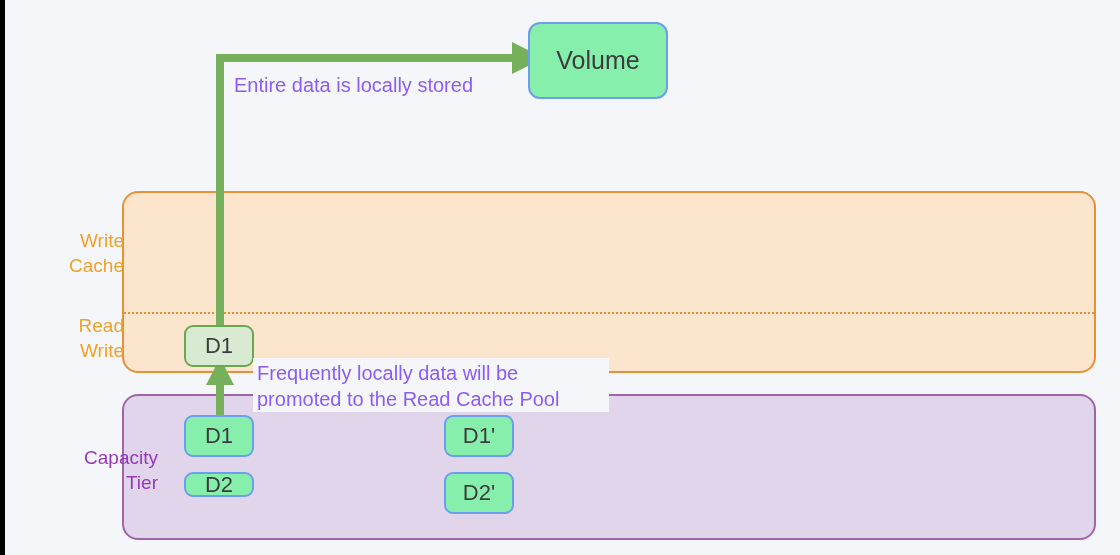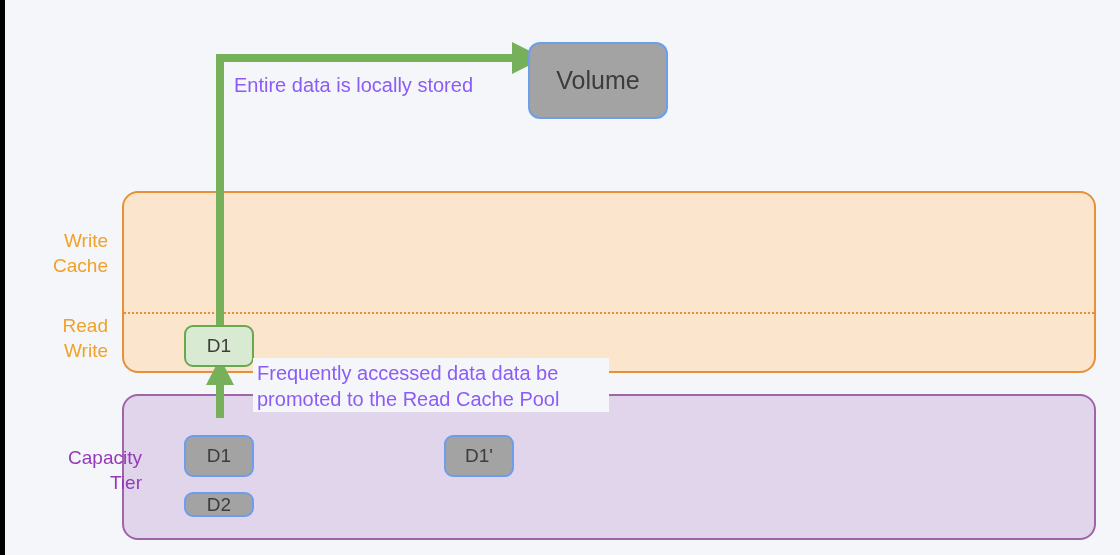--- a/index.html
+++ b/index.html
@@ -47,20 +47,21 @@
     border: 2px solid #a064a8;
   }
 
   
   .side-label {
     position: absolute;
     text-align: right;
     font-size: 19px;
     line-height: 25px;
     white-space: pre-line;
+    margin-left: 16px;
   }
   #label-write-cache {
     left: 0px; top: 228px; width: 108px;
     color: #f1a127;
   }
   #label-read-cache {
     left: 0px; top: 313px; width: 108px;
     color: #f1a127;
   }
   #label-capacity-tier {
@@ -69,28 +70,27 @@
     padding-left: 34px;
   }
 
   
   .node {
     position: absolute;
     box-sizing: border-box;
     display: flex;
     align-items: center;
     justify-content: center;
-    font-size: 19px;
+    font-size: 22px;
     color: #3c3c3c;
   }
   .node-blue {
-    background: #a3a3a3;
+    background: #86efac;
     border: 2px solid #6d9eeb;
     border-radius: 9px;
-    margin-top: 20px;
   }
   .node-green {
     background: #d9ead3;
     border: 2px solid #6aa84f;
     border-radius: 9px;
   }
   #node-volume {
     left: 528px; top: 22px;
     width: 140px; height: 77px;
     border-radius: 12px;
@@ -175,21 +175,22 @@
     </g>
   </svg>
 
   <div class="node node-blue" id="node-volume">Volume</div>
 
   <div class="node node-green" id="node-d1-readcache">D1</div>
 
   <div class="node node-blue" id="node-d1-capacity">D1</div>
   <div class="node node-blue" id="node-d2-capacity">D2</div>
   <div class="node node-blue" id="node-d1p-capacity">D1'</div>
+  <div class="node node-blue" id="node-d2p-capacity">D2'</div>
 
   <div class="annotation" id="annotation-locally-stored">Entire data is locally stored</div>
 
   <div class="annotation" id="annotation-promoted">
-    <div>Frequently accessed data data be</div>
+    <div>Frequently locally data will be</div>
     <div>promoted to the Read Cache Pool</div>
   </div>
 
 </div>
 
 </body></html>

